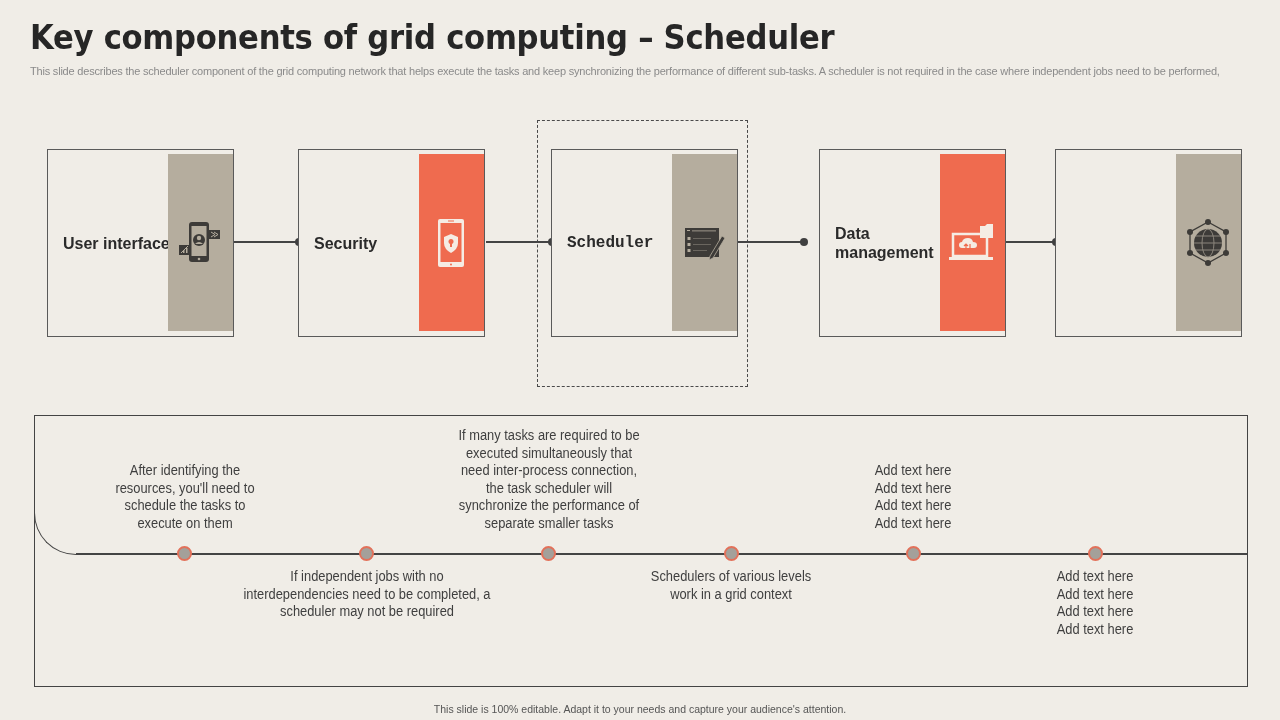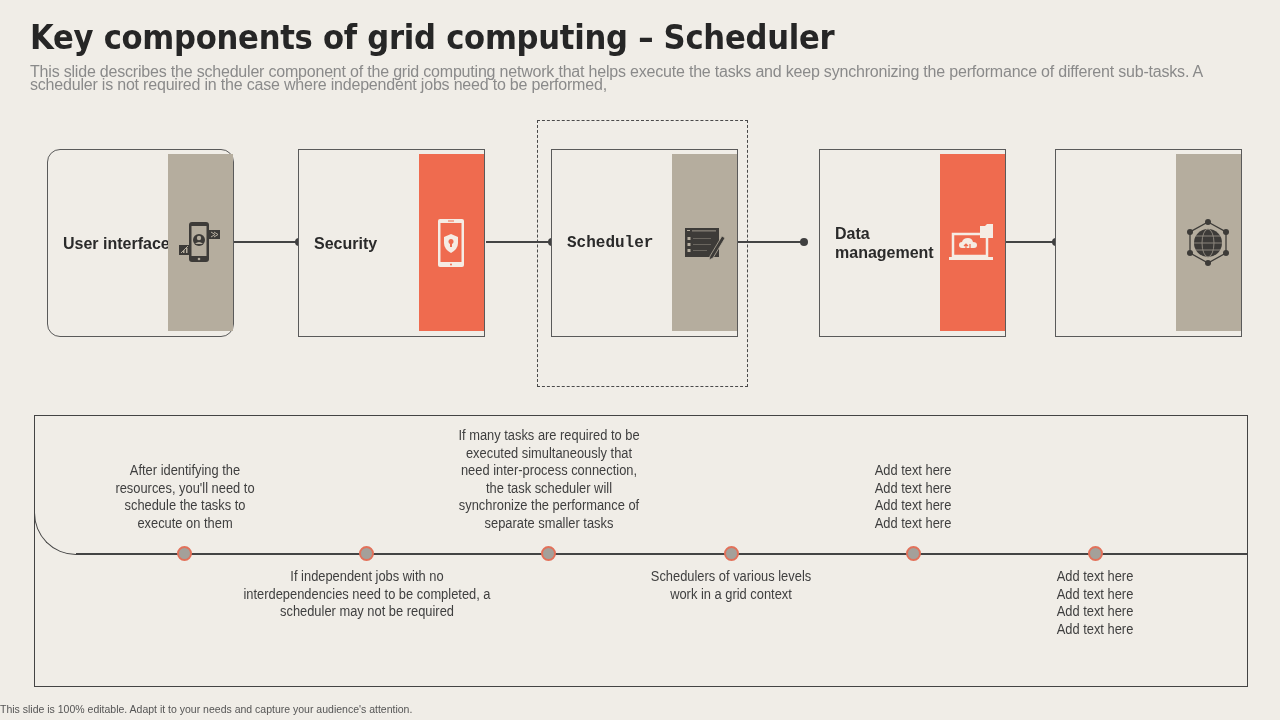--- a/index.html
+++ b/index.html
@@ -1,51 +1,51 @@
 <!DOCTYPE html>
 <html><head>
 <meta charset="utf-8">
 <style>
   * { box-sizing: border-box; margin: 0; padding: 0; }
   html, body { width: 1280px; height: 720px; overflow: hidden; }
   body { background: #f0ede7; font-family: "Liberation Sans", sans-serif; position: relative; color: #2b2b2b; }
   .title { position: absolute; left: 30px; top: 18px; font-size: 33px; font-weight: bold; color: #262626; letter-spacing: -0.3px; font-family: "DejaVu Sans", sans-serif; transform: scaleX(0.93); transform-origin: left top; white-space: nowrap; }
-  .subtitle { position: absolute; left: 30px; top: 65px; width: 1220px; font-size: 16px; line-height: 13px; color: #8a8a8a; letter-spacing: -0.2px; }
+  .subtitle { position: absolute; left: 30px; top: 65px; width: 1220px; font-size: 11px; line-height: 13px; color: #8a8a8a; letter-spacing: -0.2px; }
   .dashed { position: absolute; left: 537px; top: 120px; width: 211px; height: 267px; border: 1px dashed #4a4a4a; }
   .card { position: absolute; top: 149px; width: 187px; height: 188px; border: 1.5px solid #5a5a5a; background: #f0ede7; }
   .card .band { position: absolute; right: 0; top: 4px; width: 65px; height: 177px; }
   .card .label { position: absolute; left: 15px; top: 50%; transform: translateY(-50%); font-size: 16px; font-weight: bold; line-height: 19px; color: #2a2a2a; width: 110px; }
   .card .icon { position: absolute; right: 8px; top: 50%; transform: translateY(-50%); width: 50px; height: 50px; }
   .connector { position: absolute; top: 241px; height: 1.5px; background: #444; }
   .dot { position: absolute; width: 8px; height: 8px; border-radius: 50%; background: #404040; top: 238px; }
   .panel { position: absolute; left: 34px; top: 415px; width: 1214px; height: 272px; border: 1.5px solid #444; }
   .timeline { position: absolute; left: 76px; top: 553px; width: 1172px; height: 1.5px; background: #444; }
   .curve { position: absolute; left: 34px; top: 513px; width: 44px; height: 42px; border-left: 1.5px solid #444; border-bottom: 1.5px solid #444; border-bottom-left-radius: 42px; }
   .node { position: absolute; top: 546px; width: 15px; height: 15px; border-radius: 50%; background: #a4a09a; border: 2.5px solid #e2715a; }
   .note { position: absolute; width: 290px; text-align: center; font-size: 14px; line-height: 17.5px; color: #3f3f3f; transform: scaleX(0.92); }
-  .footer { position: absolute; left: 0; top: 703px; width: 1280px; font-size: 10.5px; color: #555; }
+  .footer { position: absolute; left: 0; top: 703px; width: 1280px; text-align: center; font-size: 10.5px; color: #555; }
 </style>
 </head>
 <body>
 
 <div class="title">Key components of grid computing – Scheduler</div>
 <div class="subtitle">This slide describes the scheduler component of the grid computing network that helps execute the tasks and keep synchronizing the performance of different sub-tasks. A scheduler is not required in the case where independent jobs need to be performed,</div>
 
 <div class="dashed"></div>
 
 <div class="connector" style="left:234px;width:64px;"></div>
 <div class="dot" style="left:295px;"></div>
 <div class="connector" style="left:486px;width:65px;"></div>
 <div class="dot" style="left:548px;"></div>
 <div class="connector" style="left:738px;width:66px;"></div>
 <div class="dot" style="left:800px;"></div>
 <div class="connector" style="left:990px;width:66px;"></div>
 <div class="dot" style="left:1052px;"></div>
 
-<div class="card" style="left:47px;border-radius:13px;">
+<div class="card" style="left:47px;">
   <div class="label">User interface</div>
   <div class="band" style="background:#b5ad9e;"></div>
   <div class="icon">
     <svg viewBox="0 0 50 50" width="50" height="50">
       <rect x="14" y="4" width="20" height="40" rx="3" fill="#3d3b38"></rect>
       <rect x="16.5" y="8" width="15" height="30" fill="#b5ad9e"></rect>
       <circle cx="24" cy="22" r="6" fill="#3d3b38"></circle>
       <circle cx="24" cy="20" r="2.2" fill="#b5ad9e"></circle>
       <path d="M20 26 Q24 22 28 26" fill="#b5ad9e"></path>
       <circle cx="24" cy="41" r="1.3" fill="#b5ad9e"></circle>

